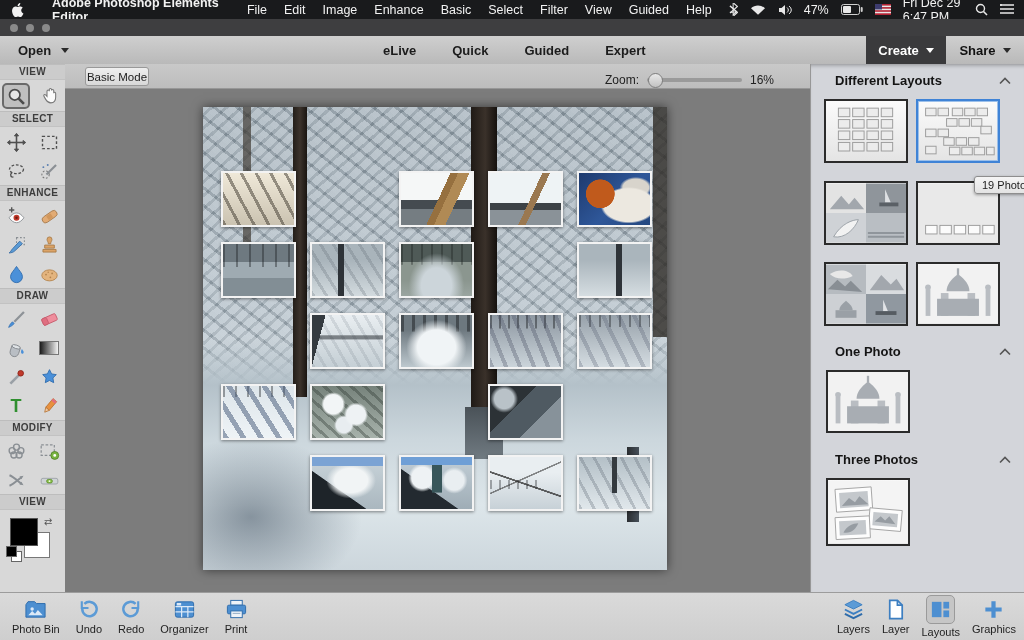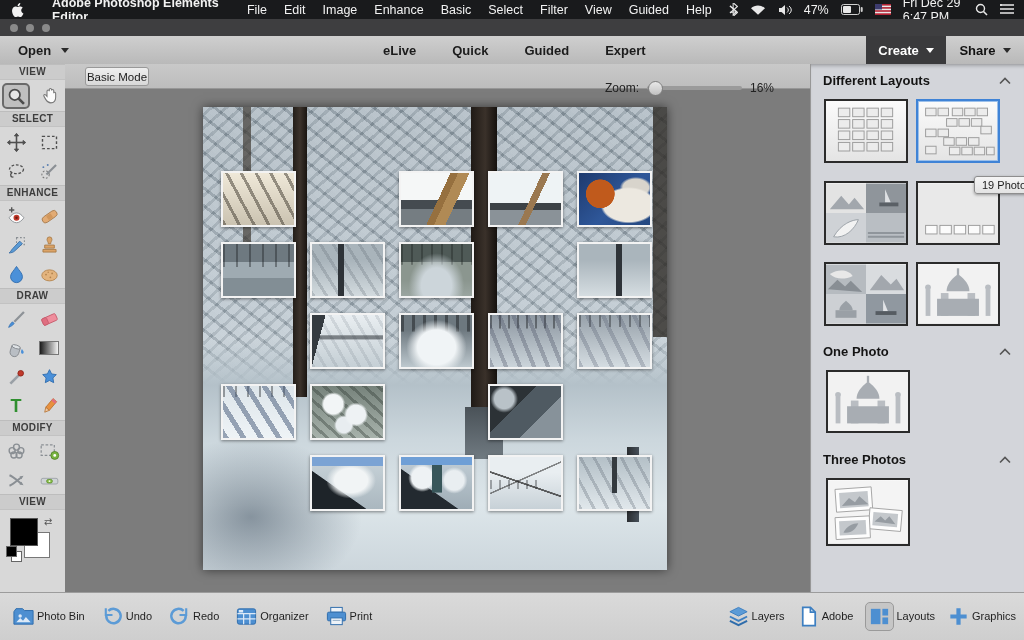--- a/index.html
+++ b/index.html
@@ -41,21 +41,21 @@
   #bg-swatch{position:absolute;left:24px;top:18px;width:24px;height:24px;background:#fff;border:1px solid #777;}
   #mini-swatch-b{position:absolute;left:6px;top:32px;width:9px;height:9px;background:#000;border:1px solid #666;}
   #mini-swatch-w{position:absolute;left:11px;top:37px;width:9px;height:9px;background:#fff;border:1px solid #666;}
   #swap-arrows{position:absolute;left:44px;top:2px;font-size:10px;color:#555;}
   
   #workarea{left:65px;top:64px;width:745px;height:528px;background:#7c7c7c;}
   #topstrip{position:absolute;left:0;top:0;width:745px;height:24px;background:linear-gradient(180deg,#c9c9c9,#bdbdbd);
     border-bottom:1px solid #979797;display:flex;align-items:center;font-size:12px;color:#222;}
   #basic-mode{position:absolute;left:20px;top:3px;width:62px;height:17px;background:linear-gradient(180deg,#efefef,#d8d8d8);
     border:1px solid #999;border-radius:3px;font-size:11.5px;display:flex;align-items:center;justify-content:center;}
-  #zoomctl{position:absolute;left:540px;top:12px;height:24px;display:flex;align-items:center;gap:8px;}
+  #zoomctl{position:absolute;left:540px;top:4px;height:24px;display:flex;align-items:center;gap:8px;}
   #zoom-track{width:95px;height:4px;border-radius:2px;background:#9a9a9a;position:relative;}
   #zoom-knob{position:absolute;left:1px;top:-5px;width:13px;height:13px;border-radius:50%;
     background:linear-gradient(180deg,#e8e8e8,#c2c2c2);border:1px solid #7e7e7e;}
   
   #canvas{left:203px;top:107px;width:464px;height:463px;box-shadow:0 0 10px rgba(0,0,0,.55);position:absolute;overflow:hidden;
     background:
       linear-gradient(180deg,rgba(160,172,180,0) 50%,#b4c1c9 60%,#ccd7dd 72%,#dde6ea 86%,#ccd6dc 100%),
       repeating-linear-gradient(38deg,rgba(236,241,245,.28) 0 6px,rgba(88,98,106,.20) 6px 9px,rgba(236,241,245,.24) 9px 14px),
       repeating-linear-gradient(-42deg,rgba(240,244,248,.22) 0 7px,rgba(68,78,86,.16) 7px 10px),
       linear-gradient(180deg,#92a0aa 0%,#a8b5be 45%,#c1ccd3 62%,#d7e0e5 100%);}
@@ -79,33 +79,33 @@
   .v-stripes{background:repeating-linear-gradient(58deg,rgba(64,84,116,.5) 0 5px,rgba(0,0,0,0) 5px 15px),repeating-linear-gradient(90deg,rgba(28,31,34,.4) 0 2px,rgba(28,31,34,0) 2px 12px) 0 0/100% 22% no-repeat,linear-gradient(180deg,#dde5ea,#eef3f6);}
   .v-evergreen{background:radial-gradient(circle at 30% 35%,#f2f5f6 0 16%,rgba(242,245,246,0) 20%),radial-gradient(circle at 62% 55%,#eef2f4 0 18%,rgba(238,242,244,0) 23%),radial-gradient(circle at 45% 75%,#e8edf0 0 14%,rgba(232,237,240,0) 18%),repeating-linear-gradient(42deg,rgba(42,52,46,.35) 0 3px,rgba(0,0,0,0) 3px 9px),linear-gradient(180deg,#77837c,#a7b2ab);}
   .v-darkwoods{background:radial-gradient(circle at 20% 25%,#b9c2c8 0 14%,rgba(185,194,200,0) 20%),linear-gradient(135deg,#2c3236 0 38%,#4f5a62 38% 66%,#87929a 66%);}
   .v-porch1{background:linear-gradient(180deg,#7ba3d4 0 18%,rgba(123,163,212,0) 18%),radial-gradient(ellipse at 55% 45%,#f1f4f5 0 30%,rgba(241,244,245,0) 45%),linear-gradient(215deg,rgba(30,36,41,0) 62%,#1e2429 63%),linear-gradient(180deg,#c9d4da,#aab7bf);}
   .v-statue{background:linear-gradient(180deg,#6f9fd6 0 16%,rgba(111,159,214,0) 16%),linear-gradient(90deg,rgba(56,86,90,0) 44%,#38565a 44% 58%,rgba(56,86,90,0) 58%) 0 30%/100% 55% no-repeat,radial-gradient(circle at 30% 40%,#eef2f4 0 18%,rgba(238,242,244,0) 24%),radial-gradient(circle at 75% 45%,#e9eef1 0 16%,rgba(233,238,241,0) 22%),linear-gradient(215deg,rgba(30,36,41,0) 60%,#232a30 61%),linear-gradient(180deg,#c2ced6,#9fadb6);}
   .v-arch{background:linear-gradient(19deg,rgba(45,45,45,0) 47%,rgba(45,45,45,.75) 47.5% 49.5%,rgba(45,45,45,0) 50%),linear-gradient(-24deg,rgba(45,45,45,0) 55%,rgba(60,60,60,.6) 55.5% 57%,rgba(60,60,60,0) 57.5%),repeating-linear-gradient(90deg,rgba(70,74,78,.45) 0 2px,rgba(0,0,0,0) 2px 9px) 0 55%/70% 18% no-repeat,linear-gradient(180deg,#e9eef1 0 30%,#c7d1d7);}
   .v-trunksnow{background:linear-gradient(90deg,rgba(52,58,63,0) 46%,#343a3f 46% 54%,rgba(52,58,63,0) 54%) 0 0/100% 70% no-repeat,repeating-linear-gradient(62deg,rgba(90,100,112,.3) 0 3px,rgba(0,0,0,0) 3px 12px),linear-gradient(180deg,#b4c0c7,#e0e7eb);}
   
   #rightpanel{left:810px;top:64px;width:214px;height:528px;background:#d3d5da;border-left:1px solid #979797;
     box-shadow:inset 0 4px 4px -3px rgba(0,0,0,.35);}
-  .rp-h{position:absolute;left:12px;font-size:13px;font-weight:700;color:#141414;}
+  .rp-h{position:absolute;left:24px;font-size:13px;font-weight:700;color:#141414;}
   .rp-chev{position:absolute;right:14px;width:12px;height:8px;}
   .lthumb{position:absolute;width:84px;height:64px;background:linear-gradient(180deg,#fbfbfb,#e4e4e4);
     border:2px solid #2b2b2b;box-sizing:border-box;}
   .lthumb.selected{border:2px solid #3f83d6;box-shadow:0 0 0 1px #9cc0ea inset;}
   .lthumb svg{width:100%;height:100%;display:block;}
   #tooltip19{position:absolute;left:163px;top:112px;padding:2px 7px;font-size:11px;color:#1d1d1d;
     background:linear-gradient(180deg,#f5f5f5,#e3e3e3);border:1px solid #8e8e8e;border-radius:3px;
     box-shadow:0 1px 3px rgba(0,0,0,.35);white-space:nowrap;z-index:5;}
   
   #bottombar{left:0;top:592px;width:1024px;height:48px;background:linear-gradient(180deg,#dadada,#cecece);
     border-top:1px solid #9c9c9c;font-size:11px;color:#1f1f1f;}
-  .bbitem{display:flex;flex-direction:row;align-items:center;justify-content:center;gap:2px;height:46px;text-align:center;}
+  .bbitem{display:flex;flex-direction:column;align-items:center;justify-content:center;gap:2px;height:46px;text-align:center;}
   .bbitem svg{width:23px;height:23px;display:block;}
   #bb-left{position:absolute;left:4px;top:0;display:flex;}
   #bb-left .bbitem{padding:0 8px;}
   .dotsep{border-left:1px dotted #8f8f8f;border-right:1px dotted #8f8f8f;}
   #bb-center{position:absolute;left:570px;top:0;display:flex;}
   #bb-center .bbitem{padding:0 10px;}
   #bb-right{position:absolute;right:2px;top:0;display:flex;}
   #bb-right .bbitem{padding:0 6px;}
   .selbox{background:#c6c6c6;border:1px solid #9a9a9a;border-radius:5px;padding:2px;}
 </style>
@@ -657,21 +657,21 @@
           <path d="M3 12l9 4.5 9-4.5" fill="none" stroke="#3d7fc1" stroke-width="2"></path>
           <path d="M3 16.5L12 21l9-4.5" fill="none" stroke="#2e6cab" stroke-width="2"></path>
         </svg>
       <span>Layers</span>
     </div>
     <div class="bbitem">
       <svg viewBox="0 0 24 24">
           <path d="M6 2.5h8l5 5V21.5H6z" fill="#fff" stroke="#3d7fc1" stroke-width="1.8"></path>
           <path d="M14 2.5v5h5" fill="none" stroke="#3d7fc1" stroke-width="1.8"></path>
         </svg>
-      <span>Adobe</span>
+      <span>Layer</span>
     </div>
     <div class="bbitem">
       <span class="selbox">
         <svg viewBox="0 0 24 24" style="width:23px;height:23px;display:block">
             <rect x="3" y="4" width="10" height="16" fill="#4d8fd1"></rect>
             <rect x="15" y="4" width="6" height="7" fill="#4d8fd1"></rect>
             <rect x="15" y="13" width="6" height="7" fill="#4d8fd1"></rect>
           </svg>
       </span>
       <span>Layouts</span>

